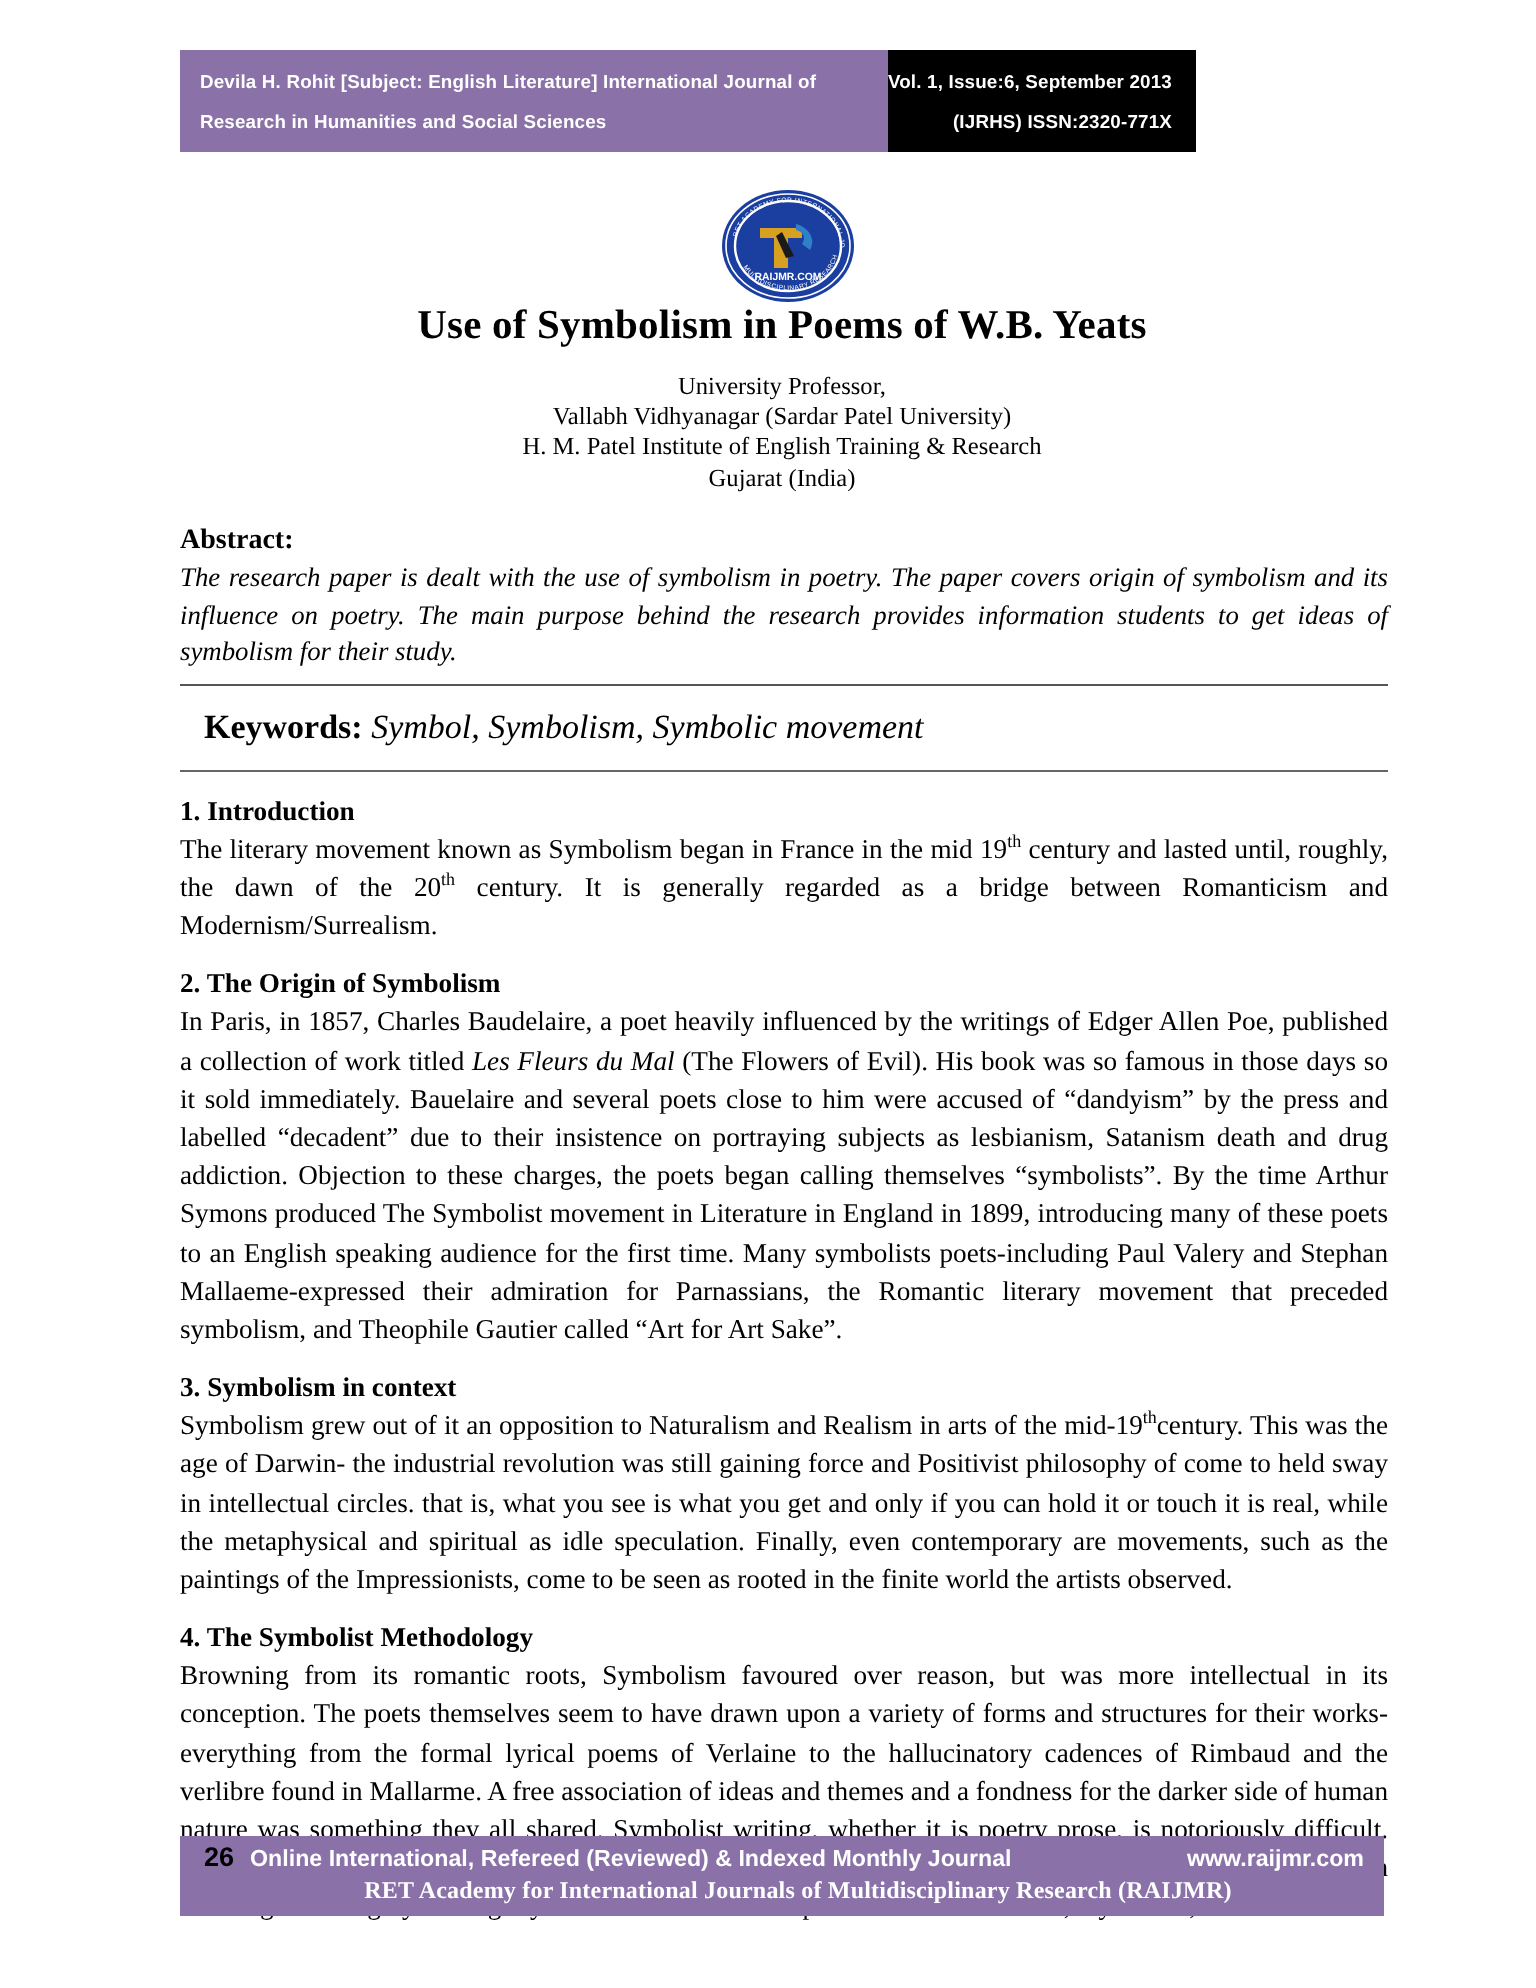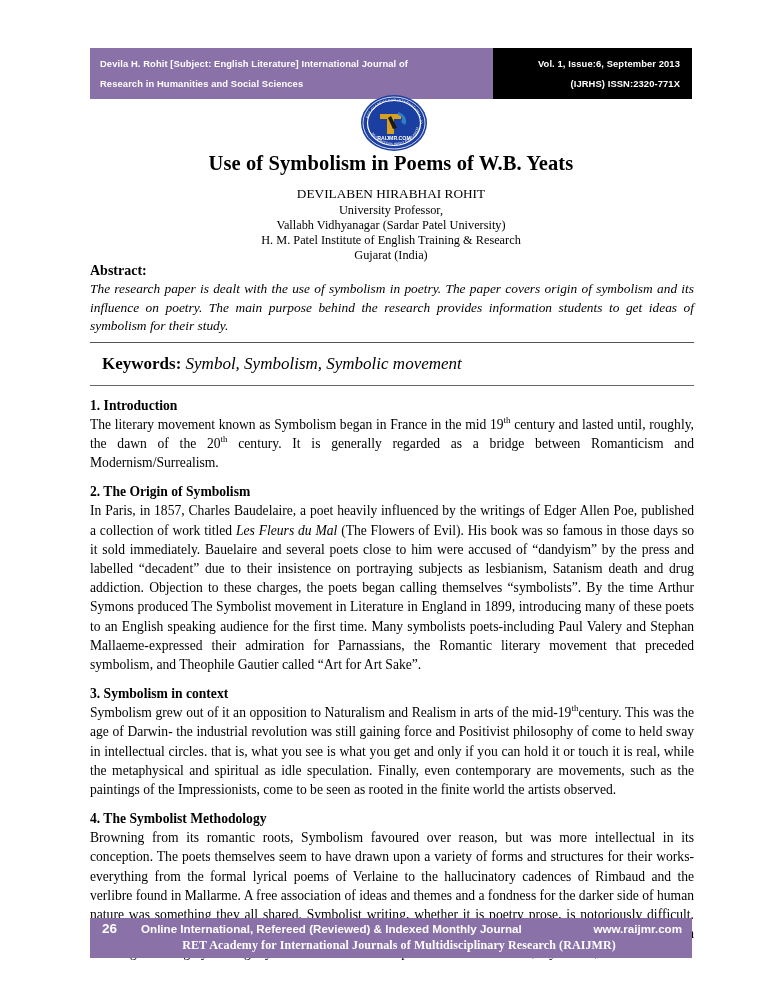--- a/index.html
+++ b/index.html
@@ -21,22 +21,22 @@
     left: 0; top: 0;
     width: 768px;
     height: 994px;
     background: #ffffff;
   }
 
   
   .header-bar {
     position: absolute;
     left: 90px;
-    top: 48px;
-    width: 602px;
+    top: 25px;
+    width: 508px;
     height: 51px;
     display: flex;
     flex-direction: row;
   }
   .header-left {
     background: #8a72a8;
     width: 403px;
     box-sizing: border-box;
     padding: 5px 0 5px 10px;
     display: flex;
@@ -176,22 +176,22 @@
   .footer-line1 {
     display: flex;
     flex-direction: row;
     align-items: baseline;
     padding: 0 10px 0 12px;
   }
   .footer-page-no {
     font-family: "Liberation Sans", sans-serif;
     font-weight: bold;
     font-size: 13.5px;
-    color: #ffffff;
-    margin-right: 24px;
+    color: #000000;
+    margin-right: 8px;
     text-align: center;
   }
   .footer-center-text {
     font-family: "Liberation Sans", sans-serif;
     font-weight: bold;
     font-size: 11.6px;
     color: #ffffff;
     flex: 1;
   }
   .footer-url {
@@ -246,21 +246,20 @@
       </text>
       <text font-family="Liberation Sans, sans-serif" font-size="3.3" fill="#ffffff" letter-spacing="0.25">
         <textPath href="#arcBot" startOffset="14%">MULTIDISCIPLINARY RESEARCH</textPath>
       </text>
     </svg>
   </div>
 
   <div class="paper-title">Use of Symbolism in Poems of W.B. Yeats</div>
 
   <div class="authors">
-    <div class="author-name">DEVILABEN HIRABHAI ROHIT</div>
     <div class="author-line">University Professor,</div>
     <div class="author-line">Vallabh Vidhyanagar (Sardar Patel University)</div>
     <div class="author-line">H. M. Patel Institute of English Training &amp; Research</div>
     <div class="author-line">Gujarat (India)</div>
   </div>
 
   <div class="content">
 
     <div class="abstract-head">Abstract:</div>
     <p class="abstract-body">The research paper is dealt with the use of symbolism in poetry. The paper covers origin of symbolism and its influence on poetry. The main purpose behind the research provides information students to get ideas of symbolism for their study.</p>

